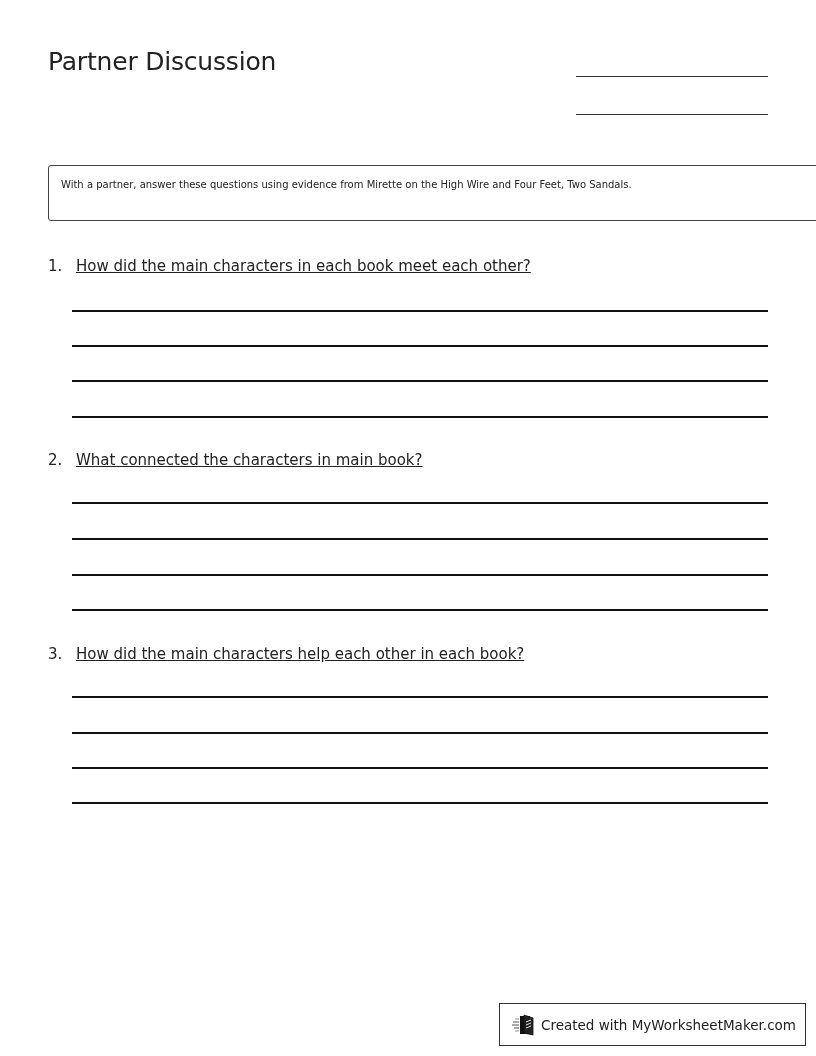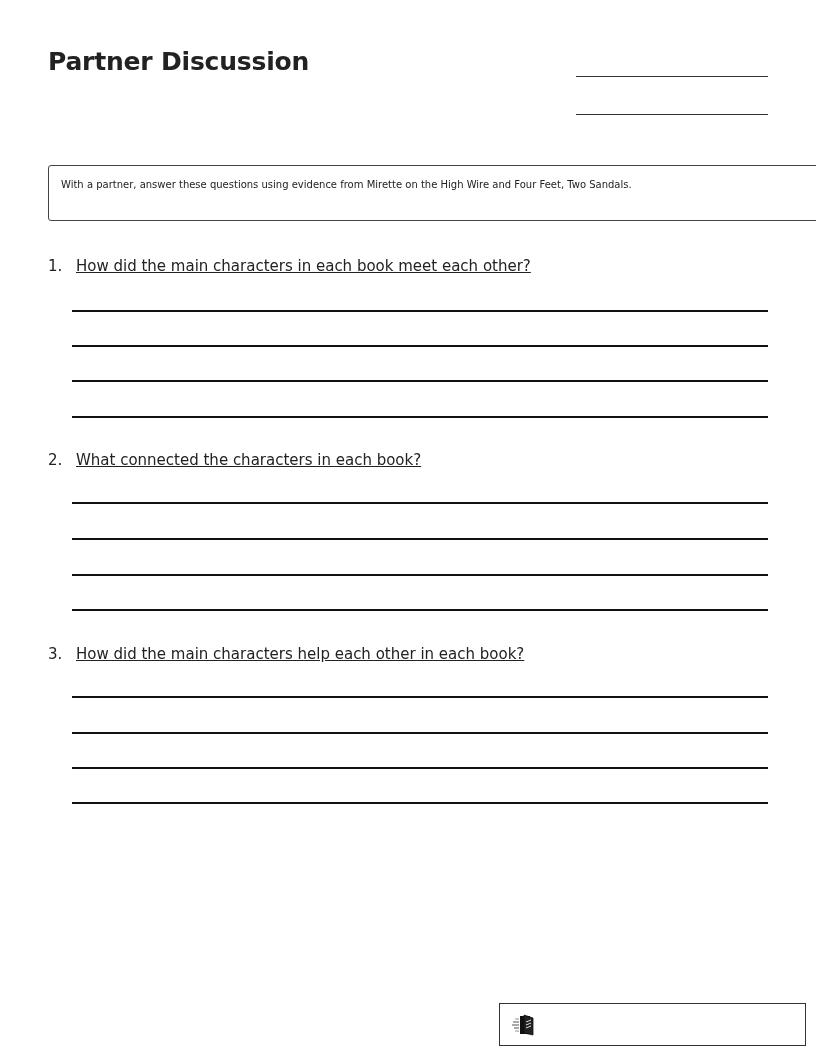--- a/index.html
+++ b/index.html
@@ -13,21 +13,21 @@
       position: relative;
       overflow: hidden;
       font-family: "DejaVu Sans", sans-serif;
       color: #222222;
     }
     .title {
       position: absolute;
       left: 48px;
       top: 47px;
       font-size: 25px;
-      font-weight: bold;
+      font-weight: normal;
       color: #222222;
       letter-spacing: -0.2px;
       margin: 0;
     }
     .field {
       position: absolute;
       font-family: "Liberation Serif", serif;
       font-size: 17px;
       color: #222222;
     }
@@ -122,21 +122,21 @@
   <span class="q-num">1.</span>
   <span class="q-text">How did the main characters in each book meet each other?</span>
 </div>
 <div class="answer-line" style="top:310px;"></div>
 <div class="answer-line" style="top:345px;"></div>
 <div class="answer-line" style="top:380px;"></div>
 <div class="answer-line" style="top:416px;"></div>
 
 <div class="question" style="top:451px;">
   <span class="q-num">2.</span>
-  <span class="q-text">What connected the characters in each book?</span>
+  <span class="q-text">What connected the characters in main book?</span>
 </div>
 <div class="answer-line" style="top:502px;"></div>
 <div class="answer-line" style="top:538px;"></div>
 <div class="answer-line" style="top:574px;"></div>
 <div class="answer-line" style="top:609px;"></div>
 
 <div class="question" style="top:645px;">
   <span class="q-num">3.</span>
   <span class="q-text">How did the main characters help each other in each book?</span>
 </div>
@@ -153,13 +153,14 @@
       <line x1="2" y1="14" x2="7" y2="14" stroke="#555" stroke-width="1"></line>
       <line x1="3" y1="5" x2="7" y2="5" stroke="#777" stroke-width="0.8"></line>
       <line x1="3" y1="17" x2="7" y2="17" stroke="#777" stroke-width="0.8"></line>
       <rect x="8" y="2" width="10" height="18" fill="#111"></rect>
       <polygon points="12,1 21,4 21,21 12,19" fill="#222" stroke="#111" stroke-width="0.8"></polygon>
       <line x1="14" y1="8" x2="19" y2="6" stroke="#ddd" stroke-width="1"></line>
       <line x1="14" y1="11" x2="19" y2="9" stroke="#ddd" stroke-width="1"></line>
       <line x1="14" y1="14" x2="19" y2="12" stroke="#ddd" stroke-width="1"></line>
     </svg>
   </span>
+  <span>Created with MyWorksheetMaker.com</span>
 </div>
 
 </body></html>

